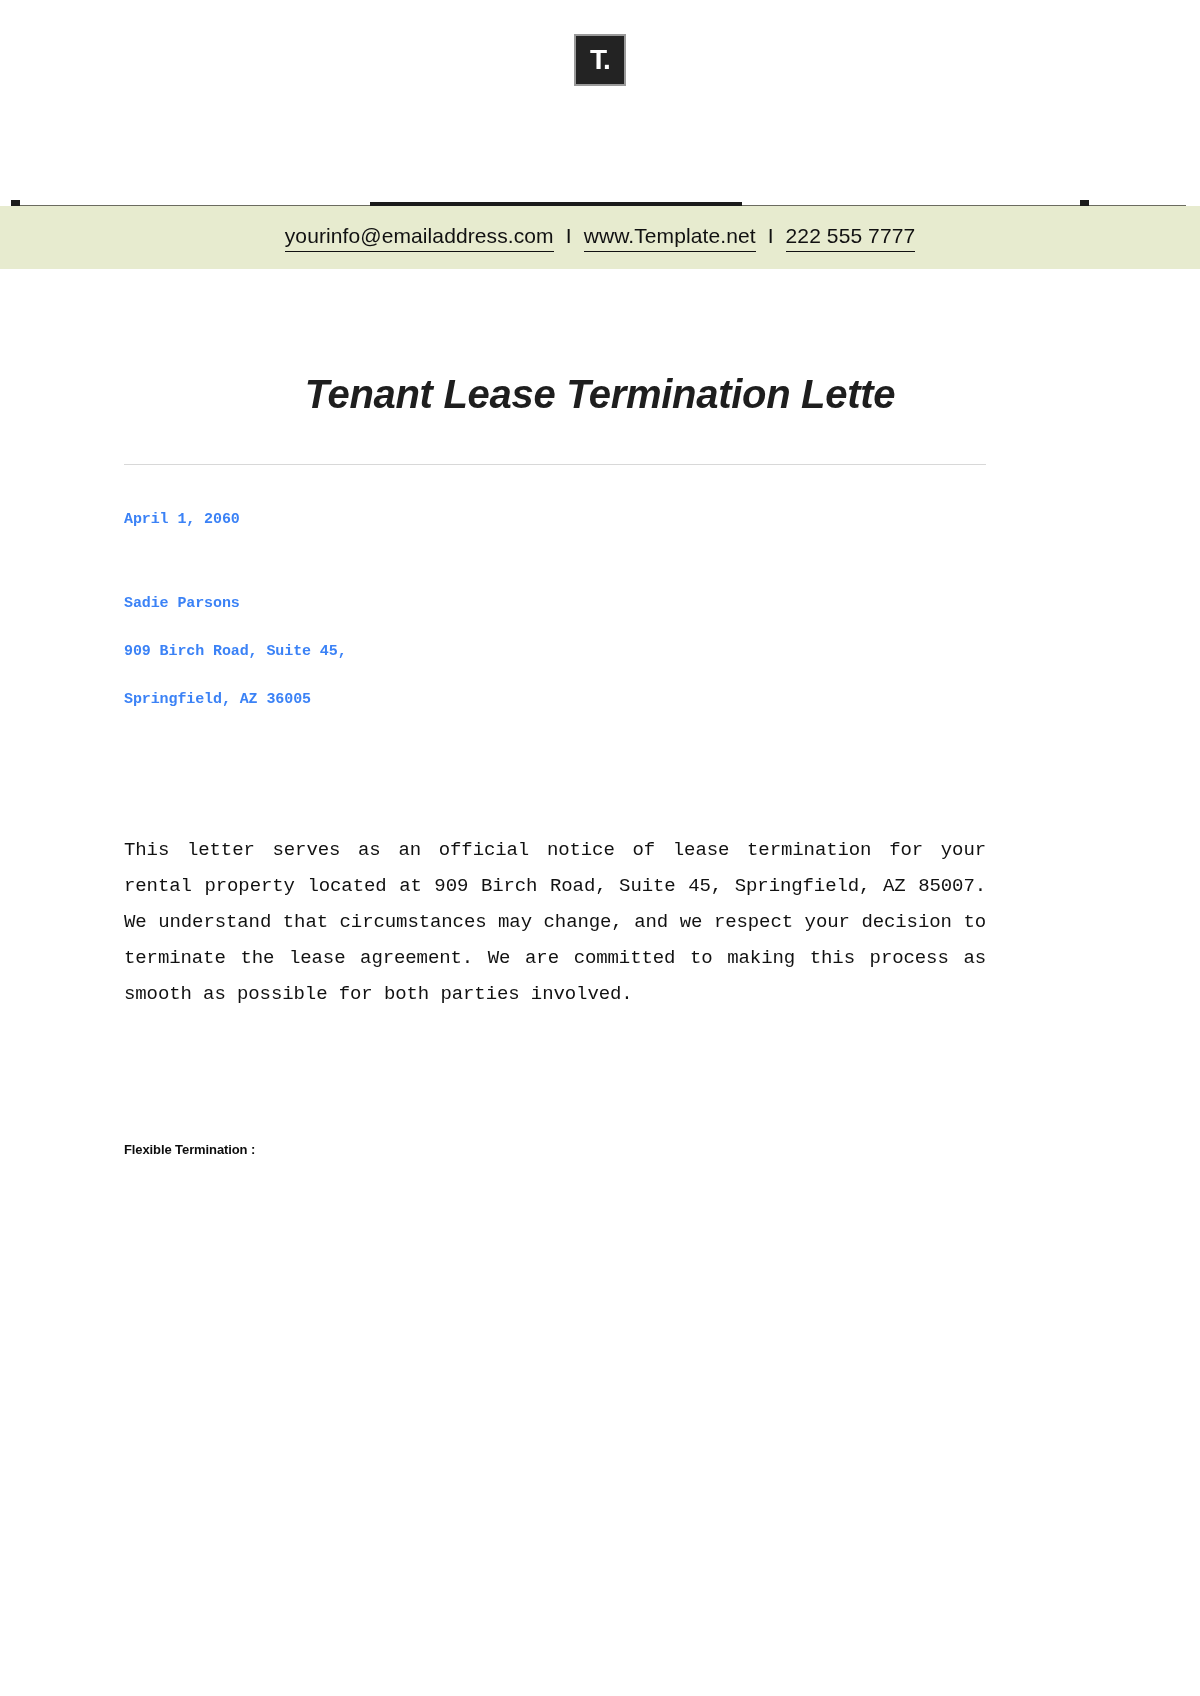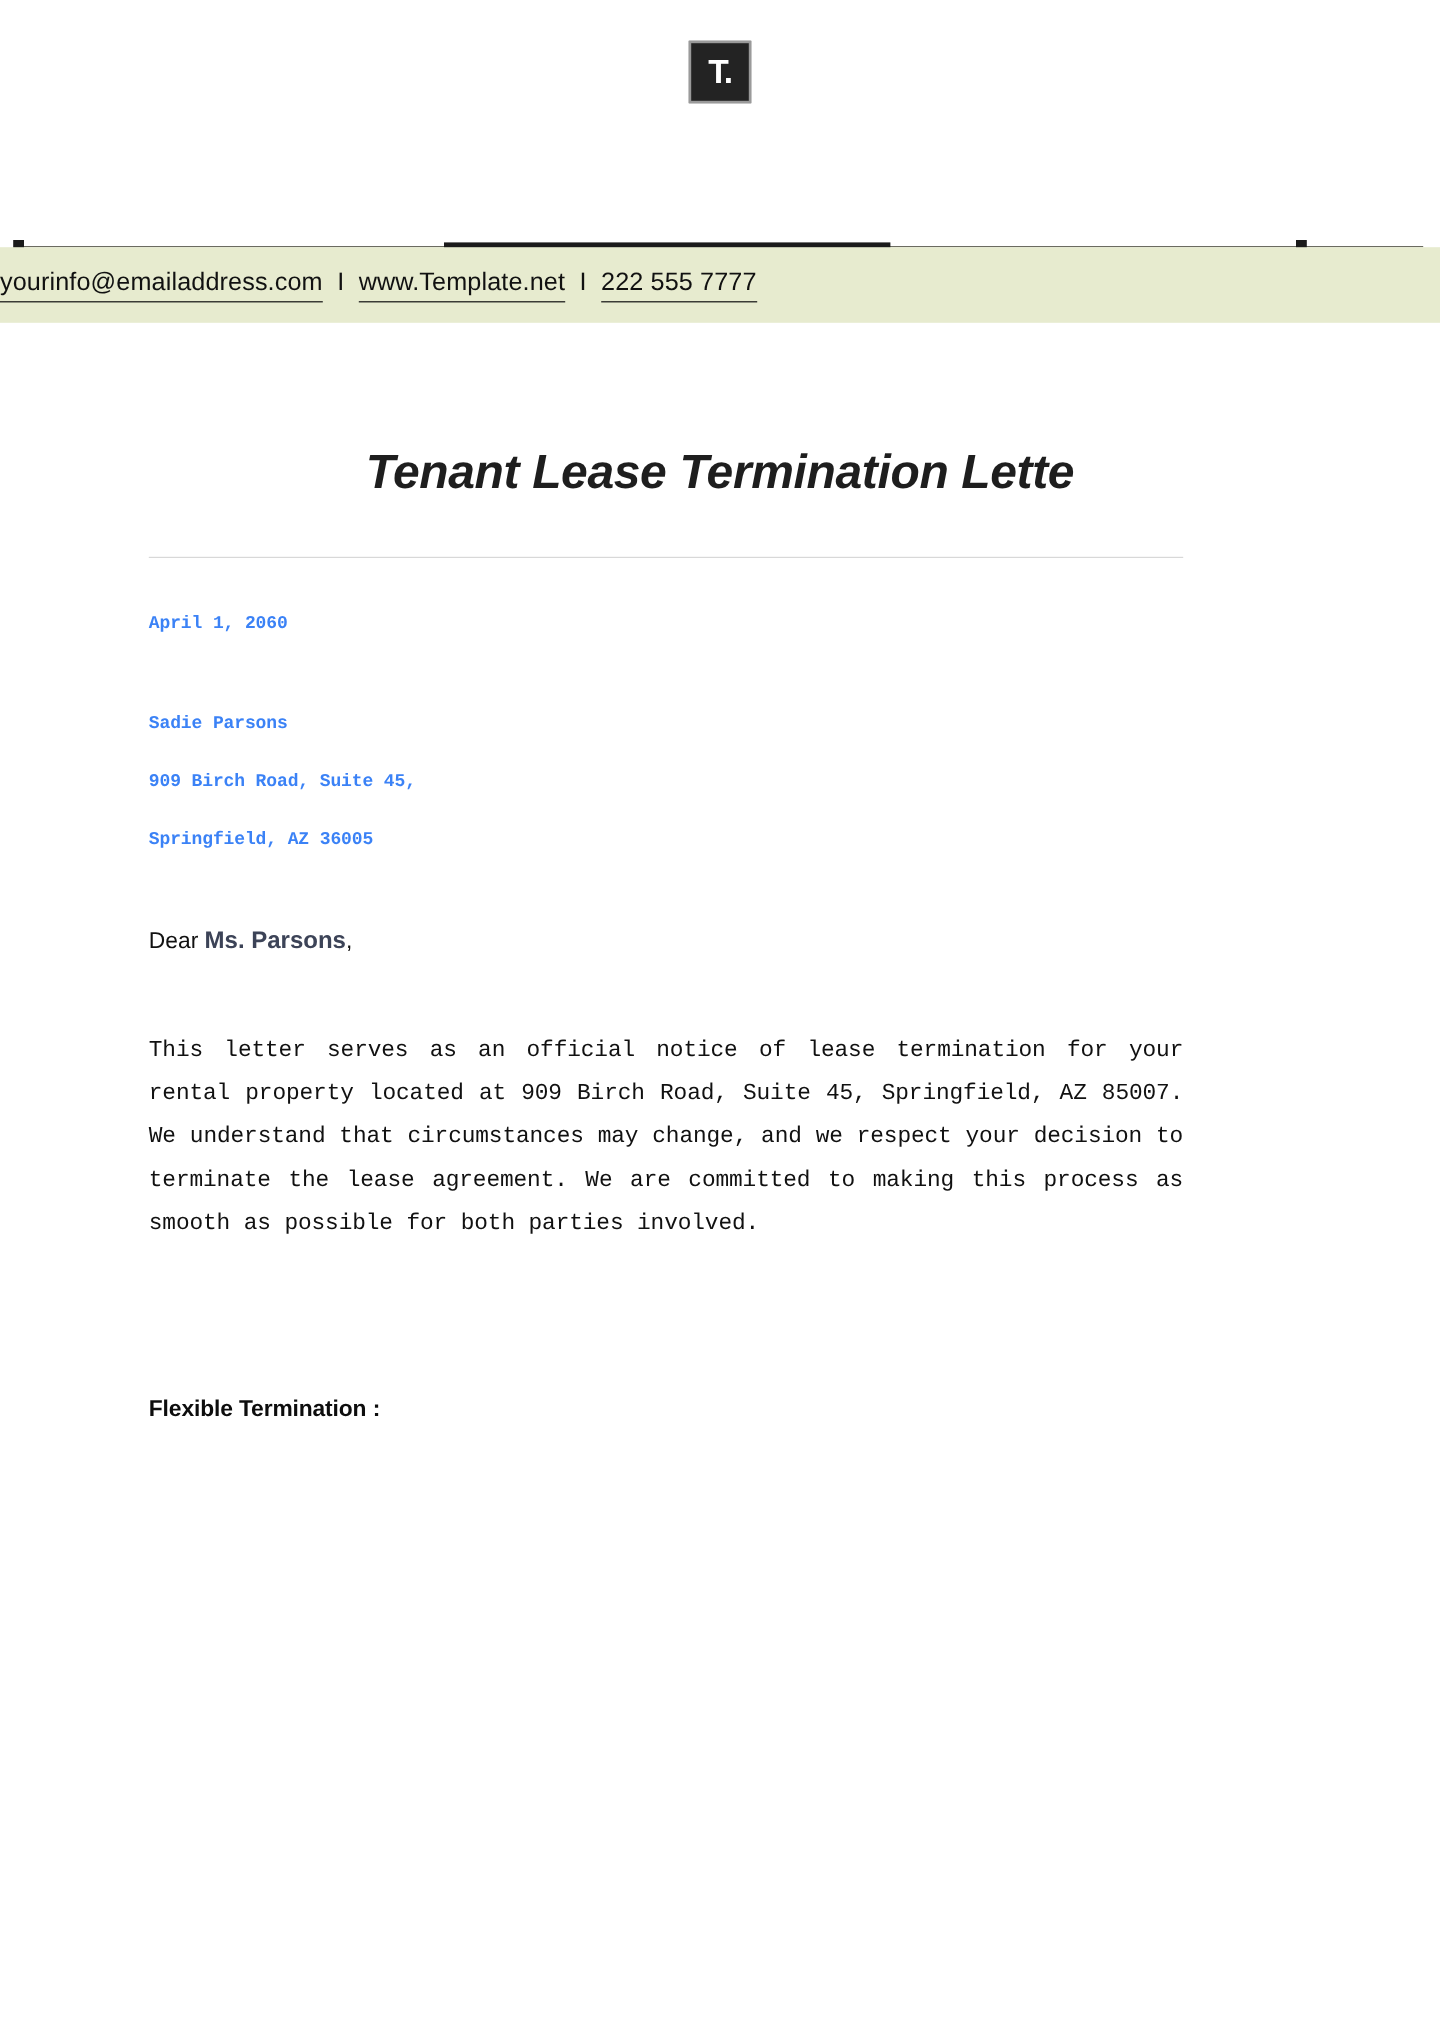--- a/index.html
+++ b/index.html
@@ -89,21 +89,21 @@
 
   .contact-band {
     position: absolute;
     left: 0;
     top: 206px;
     width: 1200px;
     height: 63px;
     background: #E7EBCF;
     display: flex;
     align-items: center;
-    justify-content: flex-start;
+    justify-content: center;
   }
   .contact-line {
     font-family: "Liberation Sans", sans-serif;
     font-size: 21px;
     line-height: 26px;
     color: #111111;
     letter-spacing: 0.1px;
     white-space: nowrap;
     display: flex;
     align-items: baseline;
@@ -178,21 +178,21 @@
     font-size: 19px;
     line-height: 36px;
     color: #111111;
     text-align: justify;
     text-justify: inter-word;
     letter-spacing: -0.1px;
   }
   .sec-heading {
     font-family: "Liberation Sans", sans-serif;
     font-weight: bold;
-    font-size: 19px;
+    font-size: 13px;
     line-height: 36px;
     color: #0d0d0d;
     letter-spacing: -0.1px;
   }
 </style>
 </head>
 <body>
 
 <div class="logo-wrap">
   <div class="logo-mark">
@@ -227,21 +227,20 @@
   <div class="gap-lg"></div>
 
   <div class="meta-line">Sadie Parsons</div>
   <div class="gap-md"></div>
   <div class="meta-line">909 Birch Road, Suite 45,</div>
   <div class="gap-md"></div>
   <div class="meta-line">Springfield, AZ 36005</div>
 
   <div class="gap-lg"></div>
 
-  <div class="salutation"><span>Dear </span><span class="name">Ms. Parsons</span><span>,</span></div>
 
   <div class="gap-lg"></div>
 
   <p class="body-par">This letter serves as an official notice of lease termination for your rental property located at 909 Birch Road, Suite 45, Springfield, AZ 85007. We understand that circumstances may change, and we respect your decision to terminate the lease agreement. We are committed to making this process as smooth as possible for both parties involved.</p>
 
   <div class="gap-lg"></div>
 
 
   <div class="gap-lg"></div>
 

